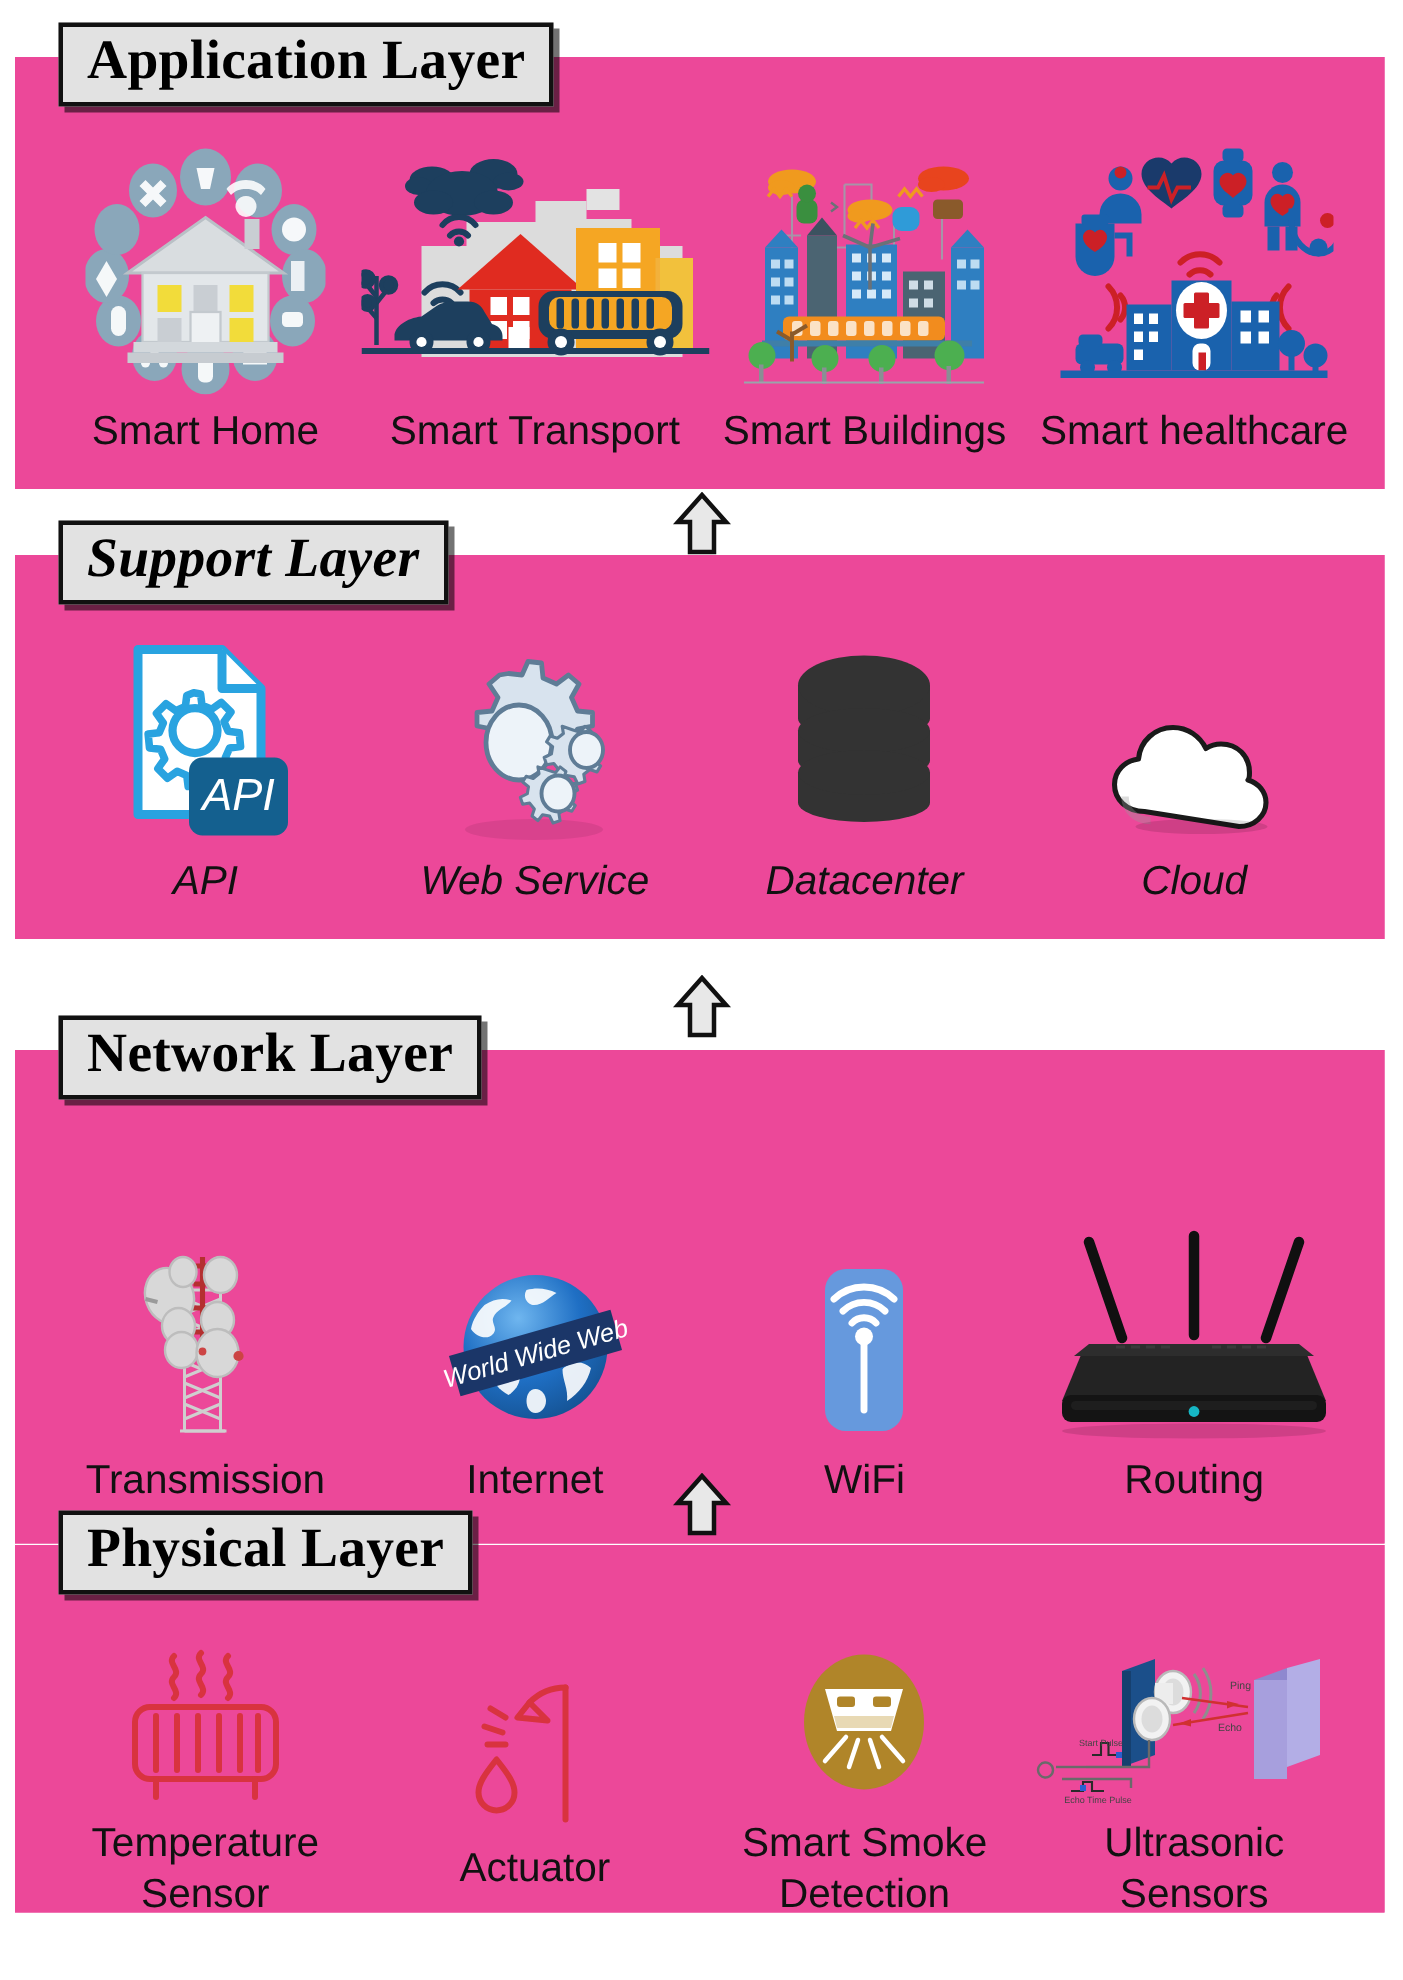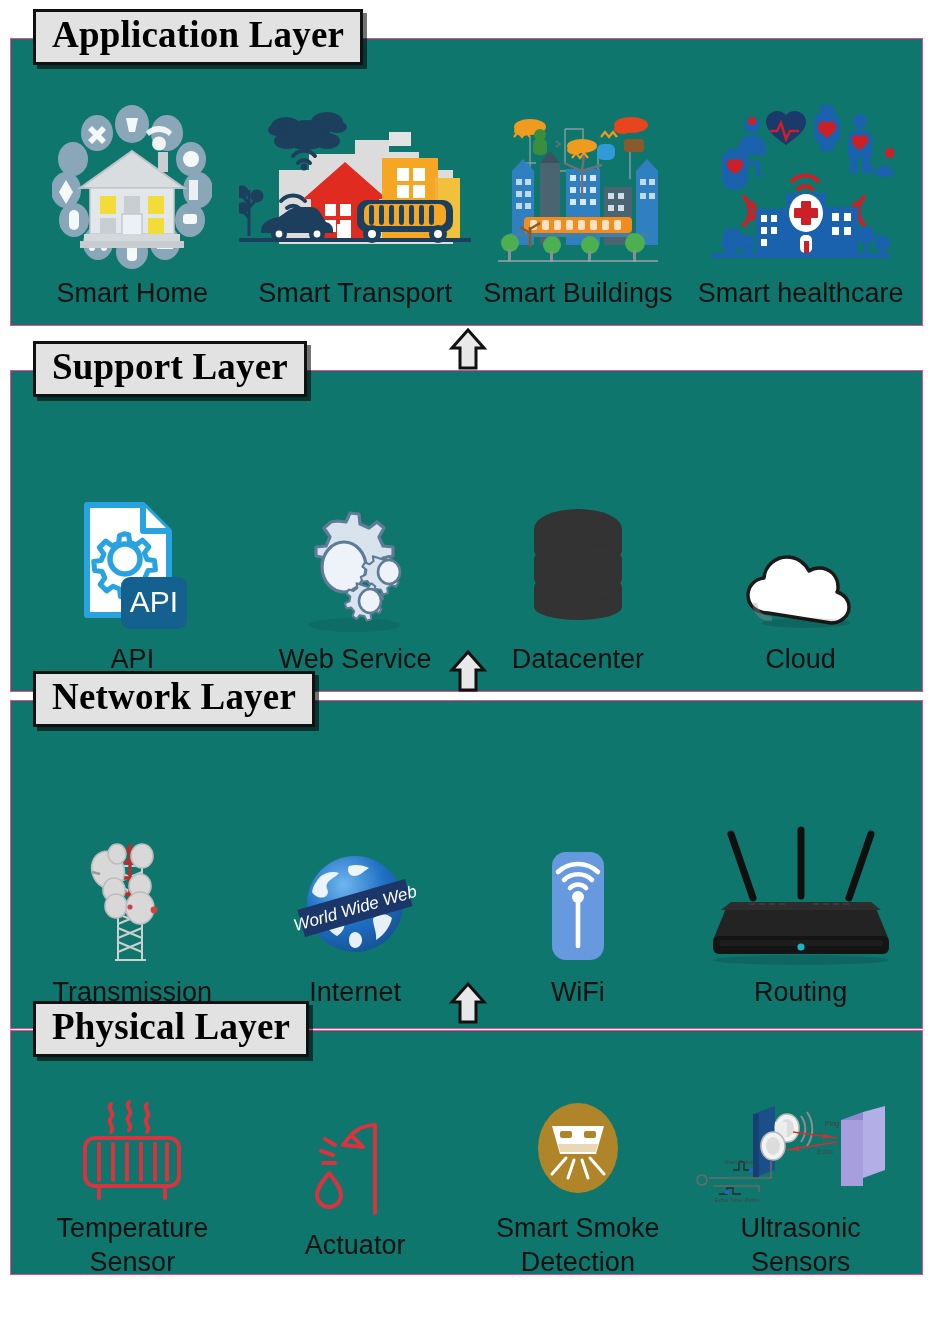--- a/index.html
+++ b/index.html
@@ -9,22 +9,22 @@
     font-family: "Liberation Sans", sans-serif;
     overflow: hidden;
   }
   #stage { position: relative; width: 935px; height: 1320px; background:#fff; }
 
   
   .layer {
     position: absolute;
     left: 10px; right: 12px;
     width: 913px;
-    border: 1px solid #ec4899;
-    background: #0f766e;
+    border: 7px solid #ec4899;
+    background: #ec4899;
   }
   .layer-title {
     position: absolute;
     top: -30px; left: 22px;
     background: #e2e2e2;
     border: 3px solid #111;
     box-shadow: 4px 4px 0 rgba(0,0,0,0.55);
     padding: 3px 16px 7px 16px;
     font-family: "Liberation Serif", serif;
     font-weight: bold;
@@ -419,21 +419,21 @@
         </div>
         <div class="caption">Smart healthcare</div>
       </div>
     </div>
   </div>
 
   <svg class="arrow" style="top:328px;" viewBox="0 0 40 42">
     <polygon points="20,2 36,20 28,20 28,40 12,40 12,20 4,20" fill="#e8e8e8" stroke="#111" stroke-width="3" stroke-linejoin="miter"></polygon>
   </svg>
 
-  <div class="layer" style="top:370px; height:322px;">
+  <div class="layer" style="top:370px; height:256px;font-style:italic;">
     <div class="layer-title">Support Layer</div>
 
     <div class="items" style="padding-bottom:14px;">
 
       <div class="item">
         <div class="art">
           <svg class="svgart" width="118" height="136" viewBox="0 0 118 136">
             <path d="M14 6h56l26 26v84H14z" fill="#fff" stroke="#29a3e0" stroke-width="6" stroke-linejoin="round"></path>
             <path d="M70 6v26h26" fill="#fff" stroke="#29a3e0" stroke-width="6" stroke-linejoin="round"></path>
             <path d="M55 34l5 1 1 8 7 3 7-5 7 7-5 7 3 7 8 1 1 10-8 1-3 7 5 7-7 7-7-5-7 3-1 8-10 1-1-8-7-3-7 5-7-7 5-7-3-7-8-1-1-10 8-1 3-7-5-7 7-7 7 5 7-3 1-8z" transform="translate(-5,-2) scale(0.92) translate(6,6)" fill="none" stroke="#29a3e0" stroke-width="5.5" stroke-linejoin="round"></path>

